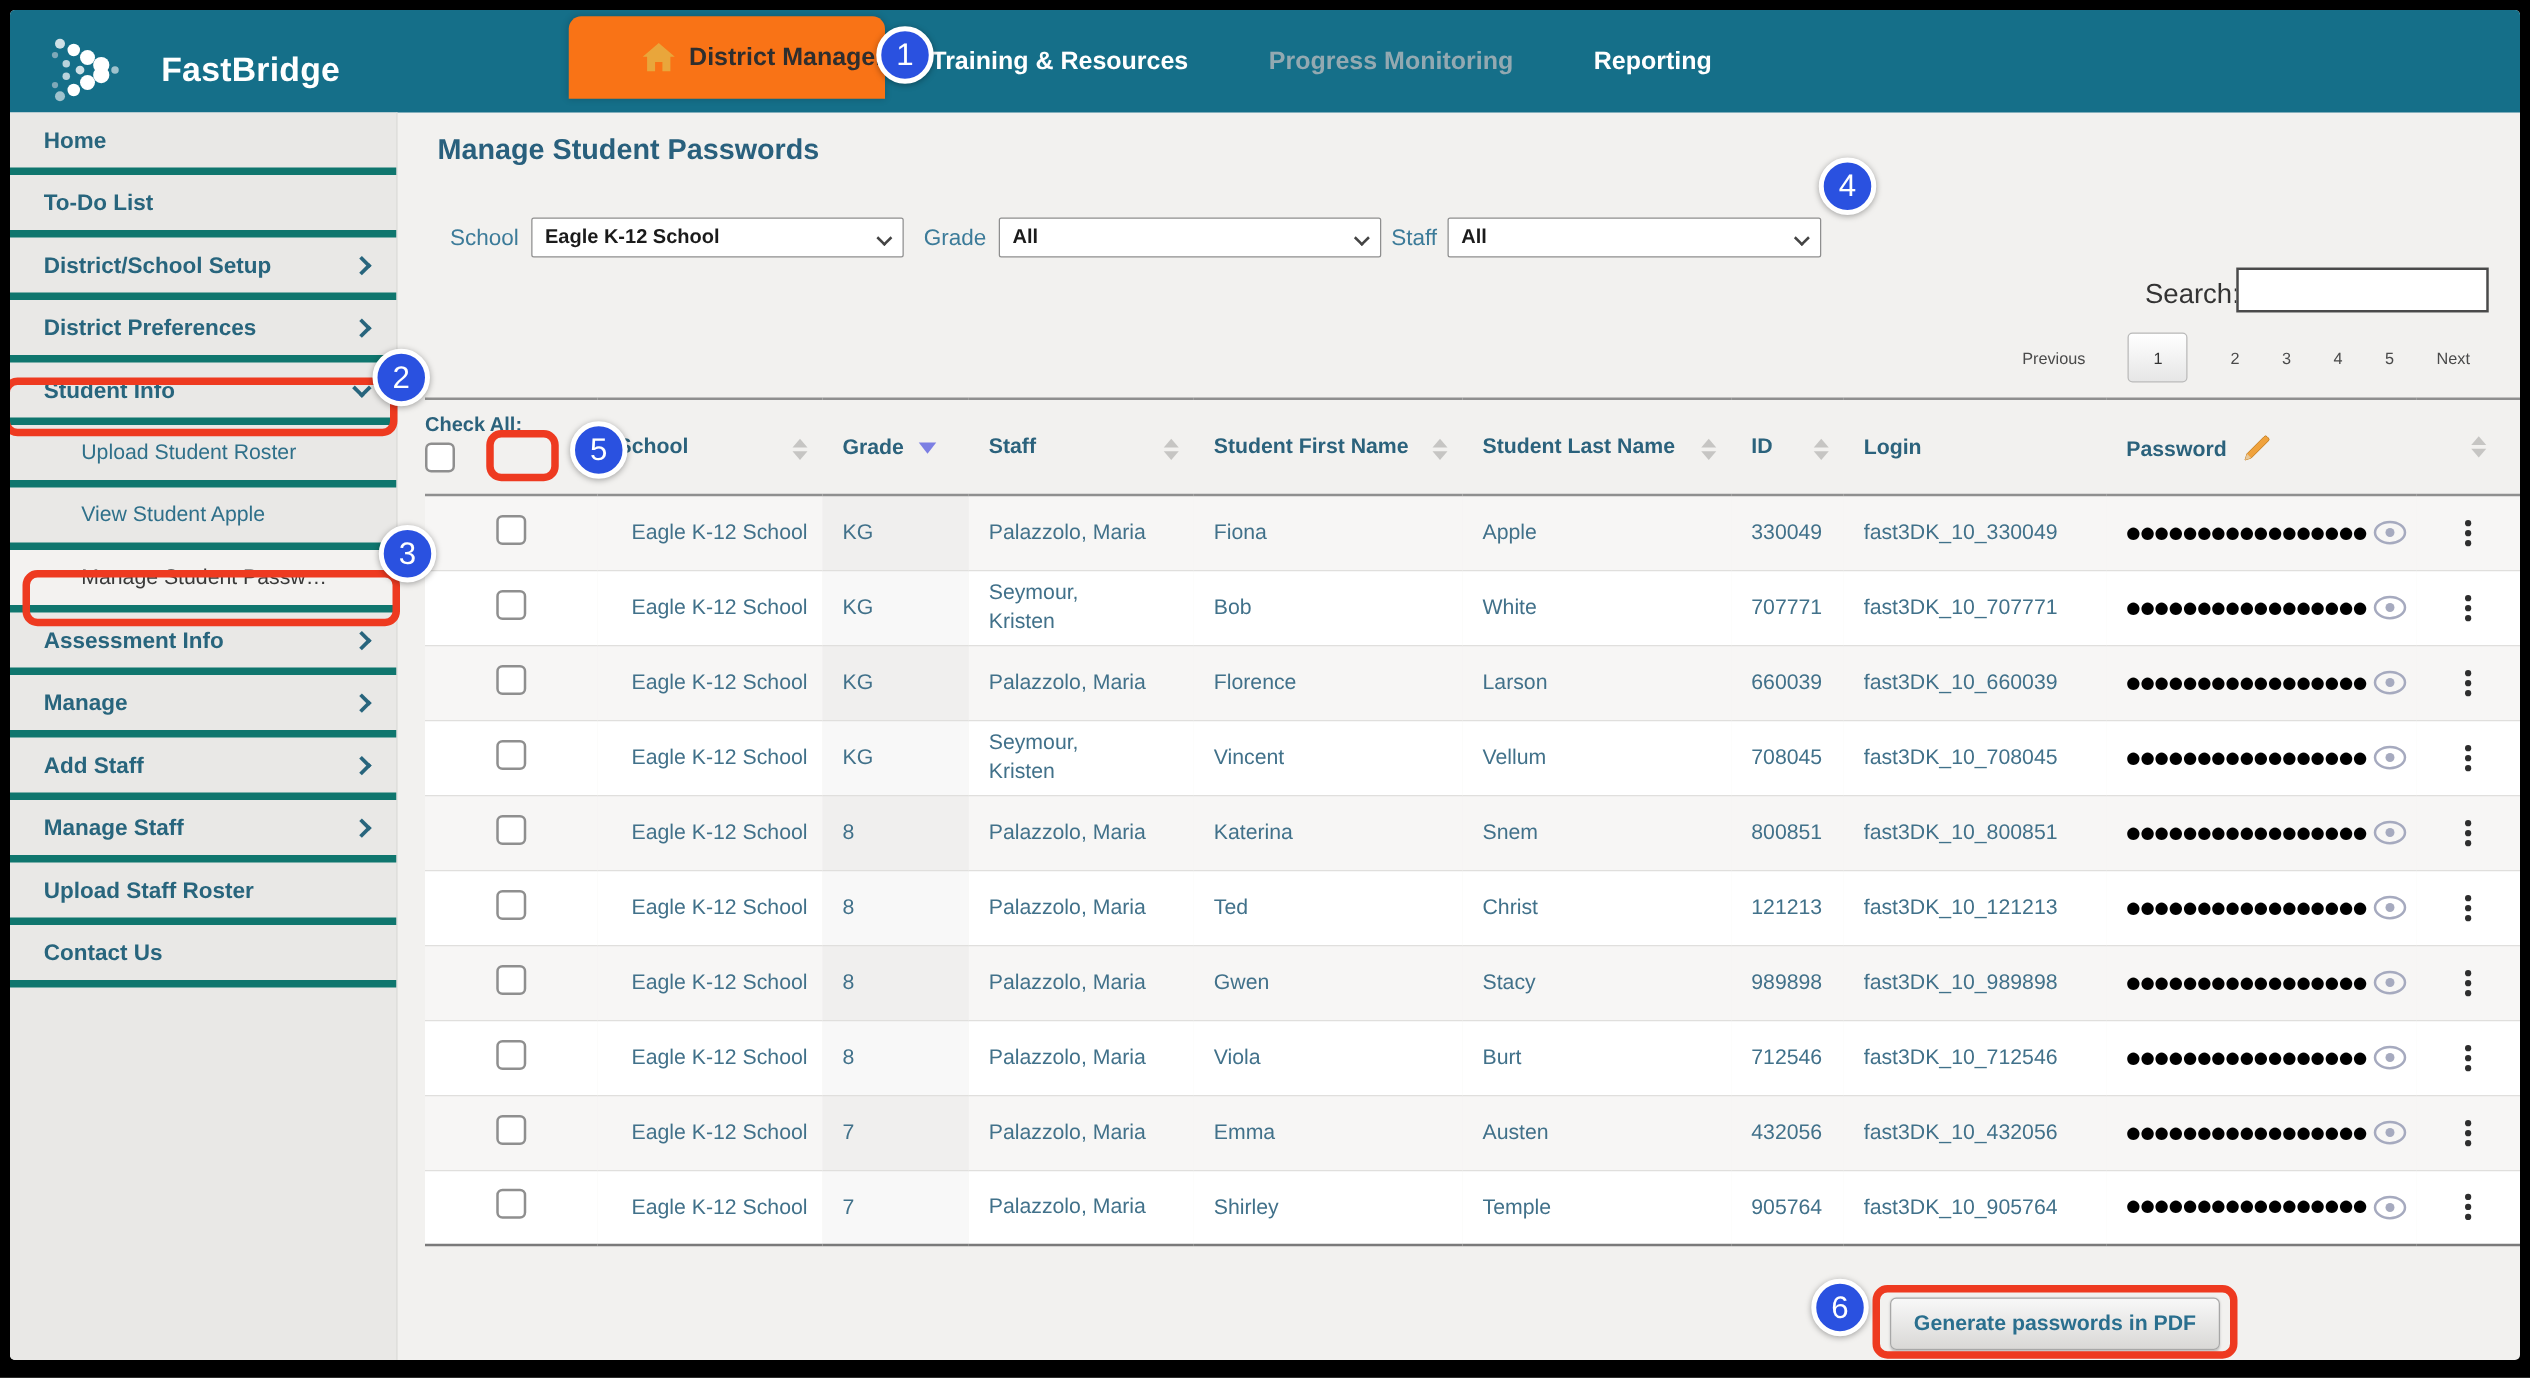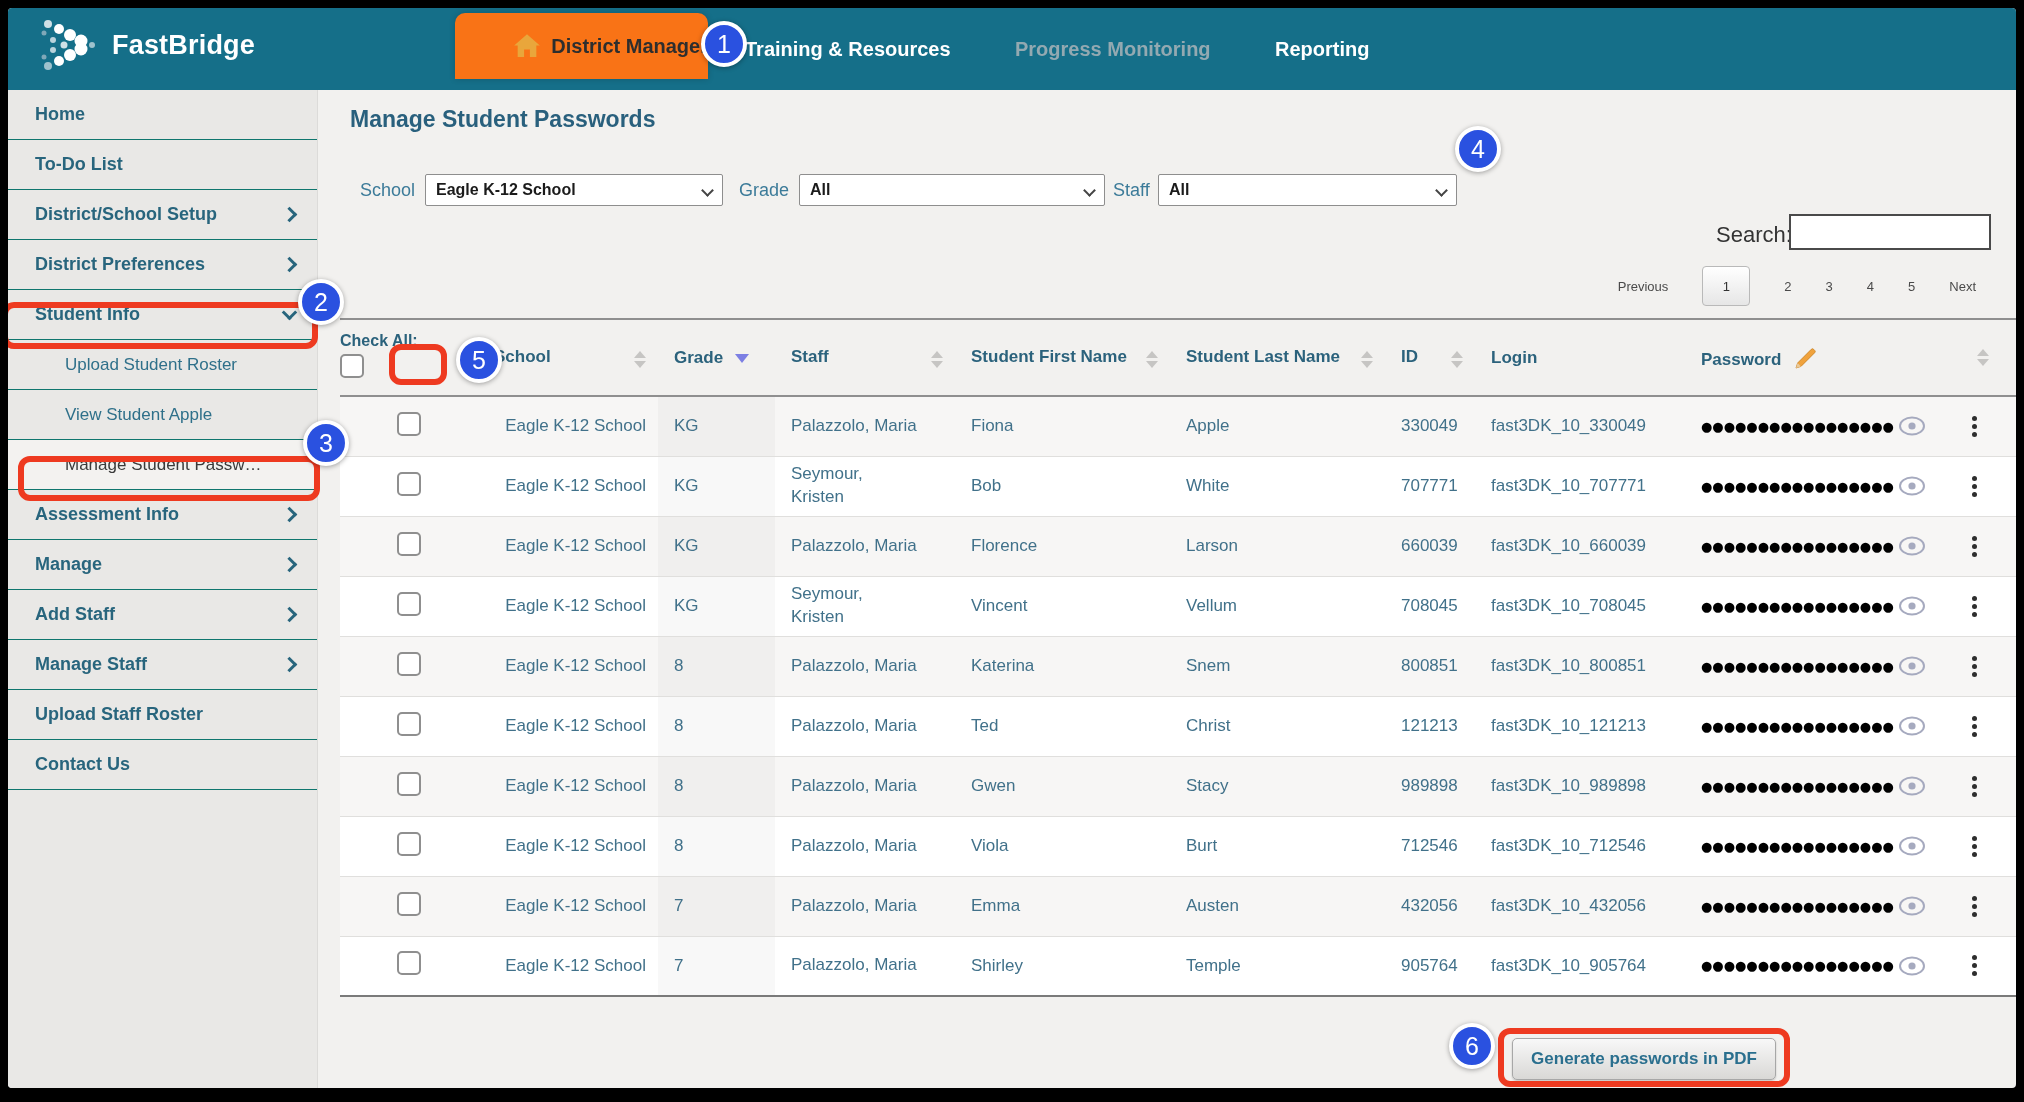--- a/index.html
+++ b/index.html
@@ -3,32 +3,32 @@
 <meta charset="utf-8">
 <style>
   * { margin:0; padding:0; box-sizing:border-box; }
   html,body { background:#000; }
   body { font-family:"Liberation Sans", sans-serif; }
   .frame { position:relative; width:2024px; height:1102px; background:#000; overflow:hidden; }
   .page { position:absolute; left:8px; top:8px; width:2008px; height:1080px; background:#f2f1ef; border-radius:4px; overflow:hidden; }
 
   
   .topbar { position:absolute; left:0; top:0; width:2008px; height:82px; background:#156f89; }
-  .brand { position:absolute; left:32px; top:8px; display:flex; align-items:center; gap:10px; }
+  .brand { position:absolute; left:32px; top:19px; display:flex; align-items:center; gap:27px; }
   .brand-name { color:#fff; font-size:27px; font-weight:bold; letter-spacing:.2px; }
   .tab-active { position:absolute; left:447px; top:5px; width:253px; height:66px; background:#f97316; border-radius:10px 10px 0 0; display:flex; align-items:center; justify-content:flex-end; gap:10px; box-shadow:0 0 6px rgba(0,0,0,.18); }
   .tab-active .tab-label { color:#2e2e2e; font-size:20px; font-weight:bold; }
   .nav-item { position:absolute; top:0; height:82px; display:flex; align-items:center; color:#fff; font-size:20px; font-weight:bold; }
   .nav-training { left:737px; }
   .nav-progress { left:1007px; color:#93a9b1; }
   .nav-reporting { left:1267px; }
 
   
   .sidebar { position:absolute; left:0; top:82px; width:310px; height:998px; background:#e9e8e6; border-right:1px solid #dcdbd9; }
-  .side-item { position:relative; display:flex; align-items:center; height:50px; padding:0 22px 0 27px; border-bottom:1px solid #0f766e; color:#28657d; font-size:18px; font-weight:bold; cursor:pointer; }
+  .side-item { position:relative; display:flex; align-items:center; height:50px; padding:0 22px 0 27px; border-bottom:6px solid #0f766e; color:#28657d; font-size:18px; font-weight:bold; cursor:pointer; }
   .side-item.sub { padding-left:57px; font-weight:normal; font-size:17px; color:#2f708a; }
   .side-item.sub.active { color:#3a3a3a; background:#f3f2f0; }
   .chev-right { display:inline-block; width:11px; height:11px; border-top:3px solid #28657d; border-right:3px solid #28657d; transform:rotate(45deg); margin-left:auto; }
   .chev-down { display:inline-block; width:11px; height:11px; border-top:3px solid #28657d; border-right:3px solid #28657d; transform:rotate(135deg); margin-left:auto; margin-top:-4px; }
 
   
   .main-title { position:absolute; left:342px; top:98px; color:#29607d; font-size:23px; font-weight:bold; }
   .filter-label { position:absolute; top:172px; color:#3c7b99; font-size:18px; }
   .fake-select { position:absolute; top:166px; height:32px; background:#fff; border:1px solid #8e8e8e; border-radius:2px; display:flex; align-items:center; padding:0 30px 0 10px; font-size:16px; font-weight:bold; color:#1b1b1b; cursor:pointer; }
   .fake-select .sel-chev { position:absolute; right:10px; top:11px; width:9px; height:9px; border-right:2px solid #444; border-bottom:2px solid #444; transform:rotate(45deg); }

